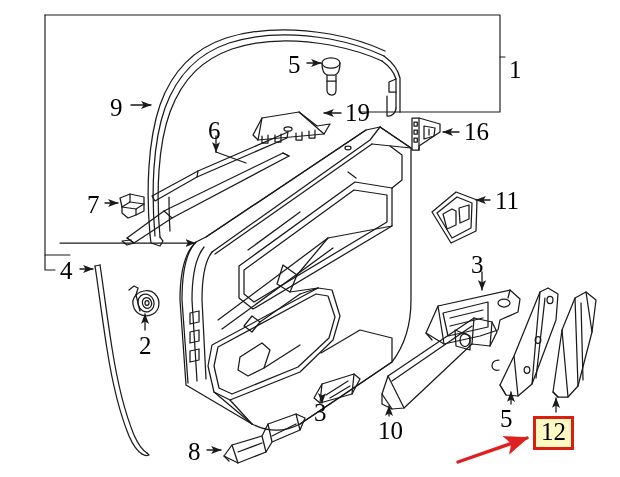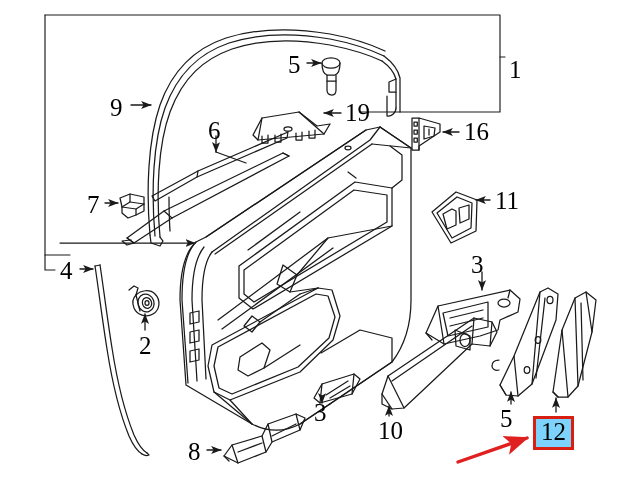--- a/index.html
+++ b/index.html
@@ -32,21 +32,21 @@
     font-size: 25px;
     line-height: 25px;
     color: #000000;
     white-space: nowrap;
     -webkit-font-smoothing: antialiased;
   }
   .lbl-highlight {
     border: 3px solid #d81f11;
     padding: 0px 5px 1px 5px;
     box-sizing: border-box;
-    background: #7dd3fc;
+    background: #fef9c3;
   }
 </style>
 </head>
 <body>
 
 <div id="diagram-root">
 
   <svg id="parts-svg" viewBox="0 0 620 477">
     <defs>
       <marker id="ah" markerWidth="9" markerHeight="9" refX="7.6" refY="3.1" orient="auto" markerUnits="strokeWidth">

